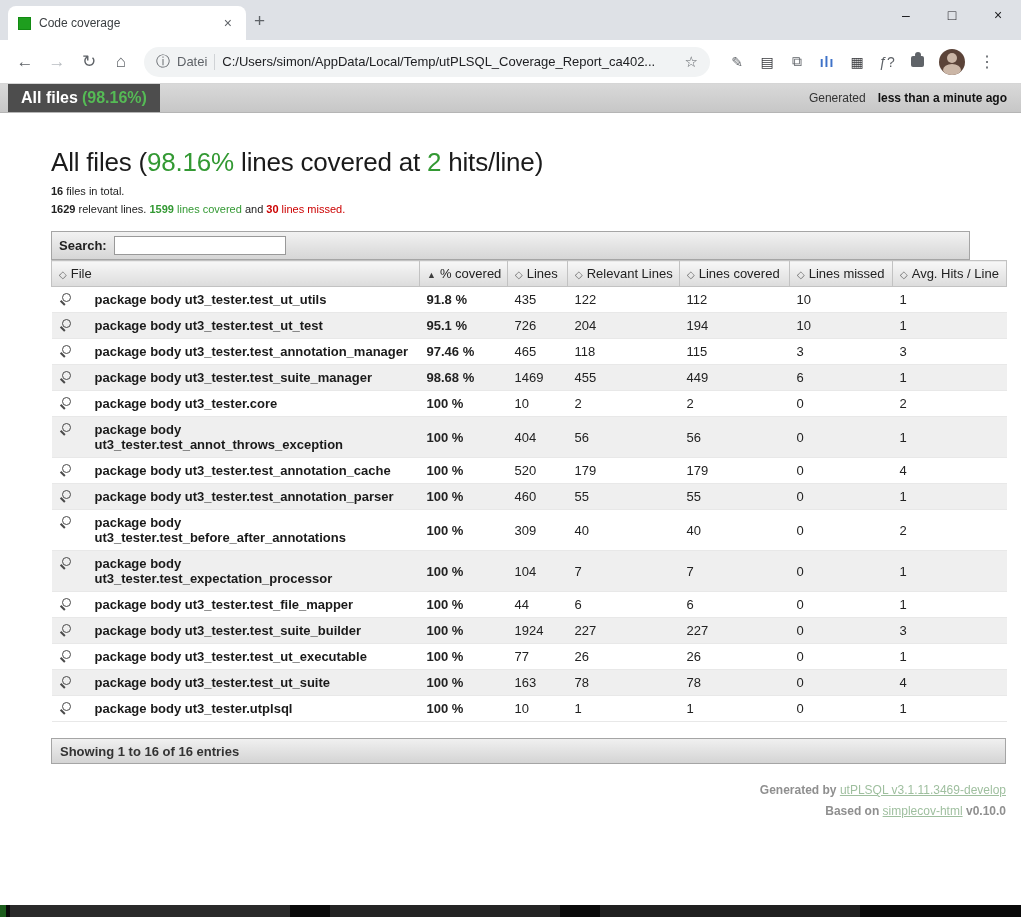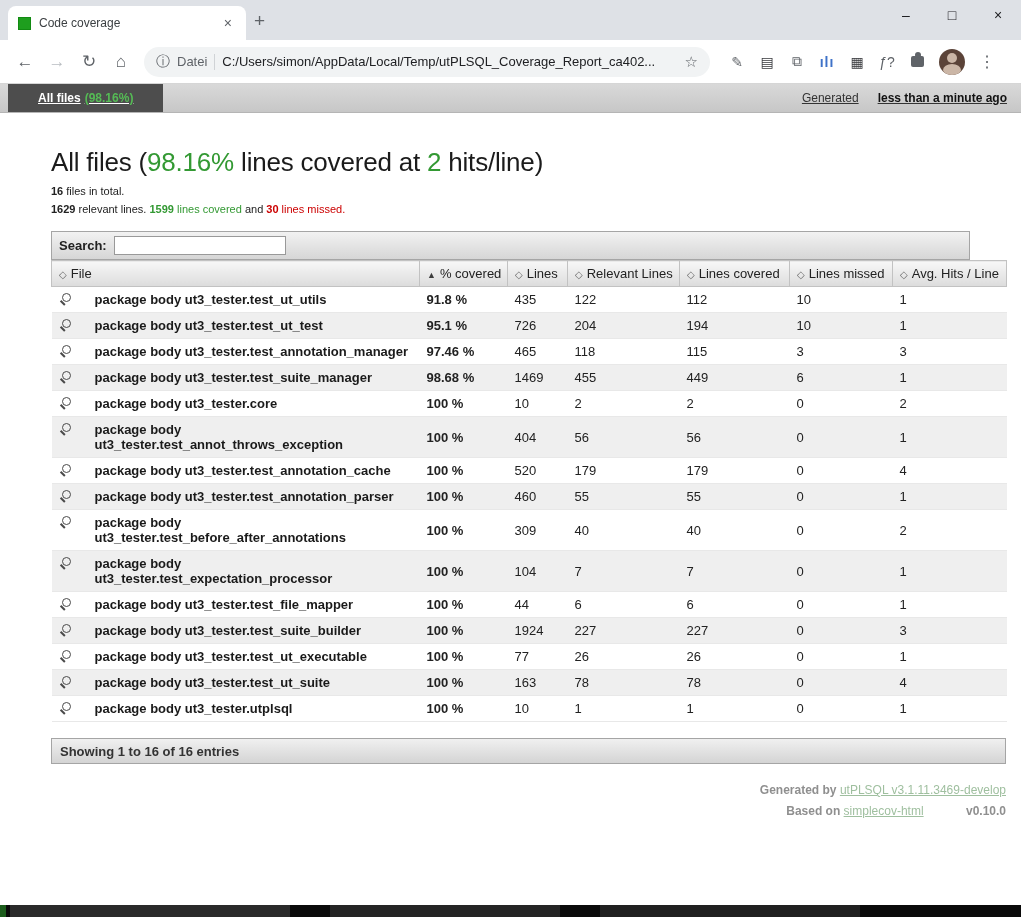--- a/index.html
+++ b/index.html
@@ -42,24 +42,24 @@
             overflow:hidden; margin:0 6px; }
   .avatar::before { content:""; position:absolute; top:4px; left:8px; width:10px; height:10px;
                     border-radius:50%; background:#cbb6a6; }
   .avatar::after { content:""; position:absolute; top:15px; left:4px; width:18px; height:12px;
                    border-radius:50%; background:#cbb6a6; }
   .menu-dots { font-size:16px; color:#5f6368; padding:0 8px; }
 
   
   .pagebar { height:29px; background:linear-gradient(#d9d9d9,#c7c7c7); border-bottom:1px solid #b5b5b5;
              display:flex; justify-content:space-between; align-items:stretch; flex-shrink:0; }
-  .page-tab { background:#4d4d4d; color:#fff; font-size:12px; font-weight:bold; display:flex;
-              align-items:center; padding:0 30px; margin-left:8px; gap:4px;text-decoration:underline; }
+  .page-tab { background:#4d4d4d; color:#fff; font-size:16px; font-weight:bold; display:flex;
+              align-items:center; padding:0 13px; margin-left:8px; gap:4px; }
   .page-tab .pct { color:#55bb55; }
-  .generated { font-size:12px; color:#333; padding-right:14px; display:flex; align-items:center; gap:19px;text-decoration:underline; }
+  .generated { font-size:12px; color:#333; padding-right:14px; display:flex; align-items:center; gap:12px; }
   .generated b { color:#111; }
 
   
   .content { flex:1; background:#fff; padding:0 51px; display:flex; flex-direction:column; min-height:0; }
   h1 { margin:34px 0 0 0; font-size:26px; font-weight:400; color:#1b1b1b; letter-spacing:-0.2px; }
   .green { color:#339933; }
   .red { color:#cc0000; }
   .stats { margin-top:5px; font-size:11px; color:#222; line-height:1.6; }
   .search-bar { margin-top:13px; border:1px solid #a5a5a5; background:linear-gradient(#f2f2f2,#d6d6d6);
                 height:29px; display:flex; align-items:center; padding:0 7px; gap:7px; }
@@ -82,21 +82,21 @@
   .mag::before { content:""; position:absolute; top:0; right:1px; width:7px; height:7px;
                  border:1.5px solid #4a4a4a; border-radius:50%; }
   .mag::after { content:""; position:absolute; left:0; bottom:1px; width:6px; height:1.6px;
                 background:#4a4a4a; transform:rotate(45deg); transform-origin:right center; }
 
   .showing { margin-top:16px; width:955px; border:1px solid #a5a5a5;
              background:linear-gradient(#f0f0f0,#d4d4d4); height:26px; display:flex; align-items:center;
              padding:0 8px; font-weight:bold; font-size:13px; color:#333; }
   .credits { margin-top:16px; width:955px; text-align:right; font-size:12px; color:#9e9e9e;
              line-height:1.7; }
-  .credits b { color:#8f8f8f;margin-left:39px; }
+  .credits b { color:#8f8f8f; }
   .credits a { color:#9fbf9f; text-decoration:underline; }
   .spacer { flex:1; }
 
   
   .bottomstrip { height:12px; background:#0a0a0a; flex-shrink:0;
                  background-image:linear-gradient(90deg, #1c5c1c 0 6px, transparent 6px 10px,
                    #2a2a2a 10px 290px, #0a0a0a 290px 330px, #242424 330px 560px,
                    #0a0a0a 560px 600px, #202020 600px 860px, #0a0a0a 860px); }
 </style>
 </head>

